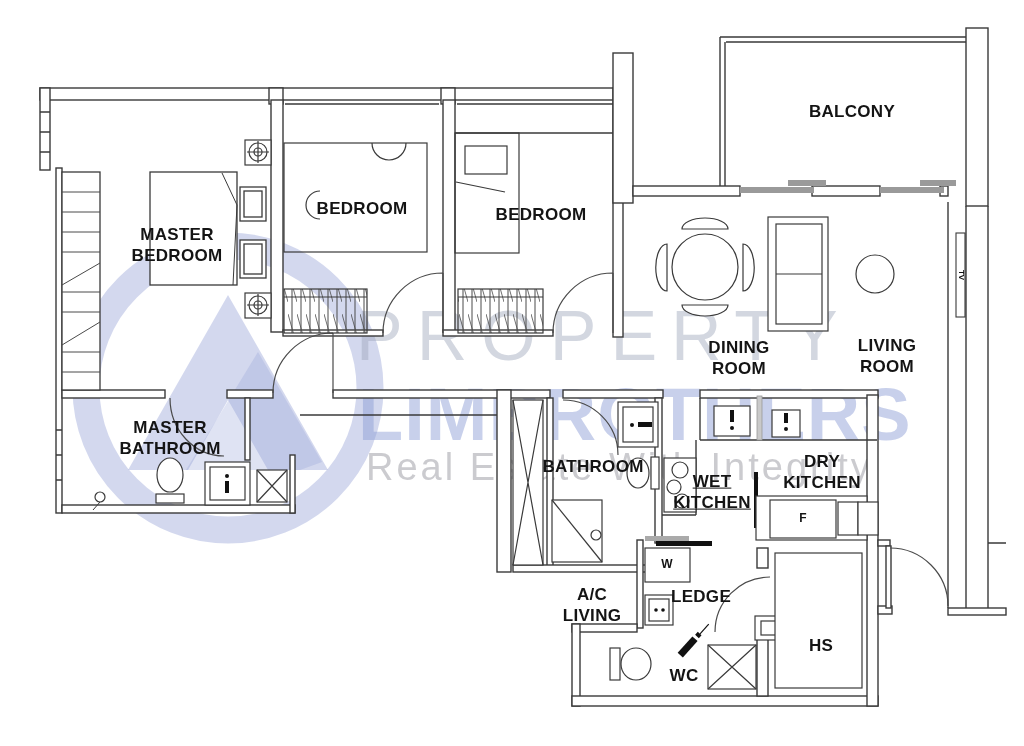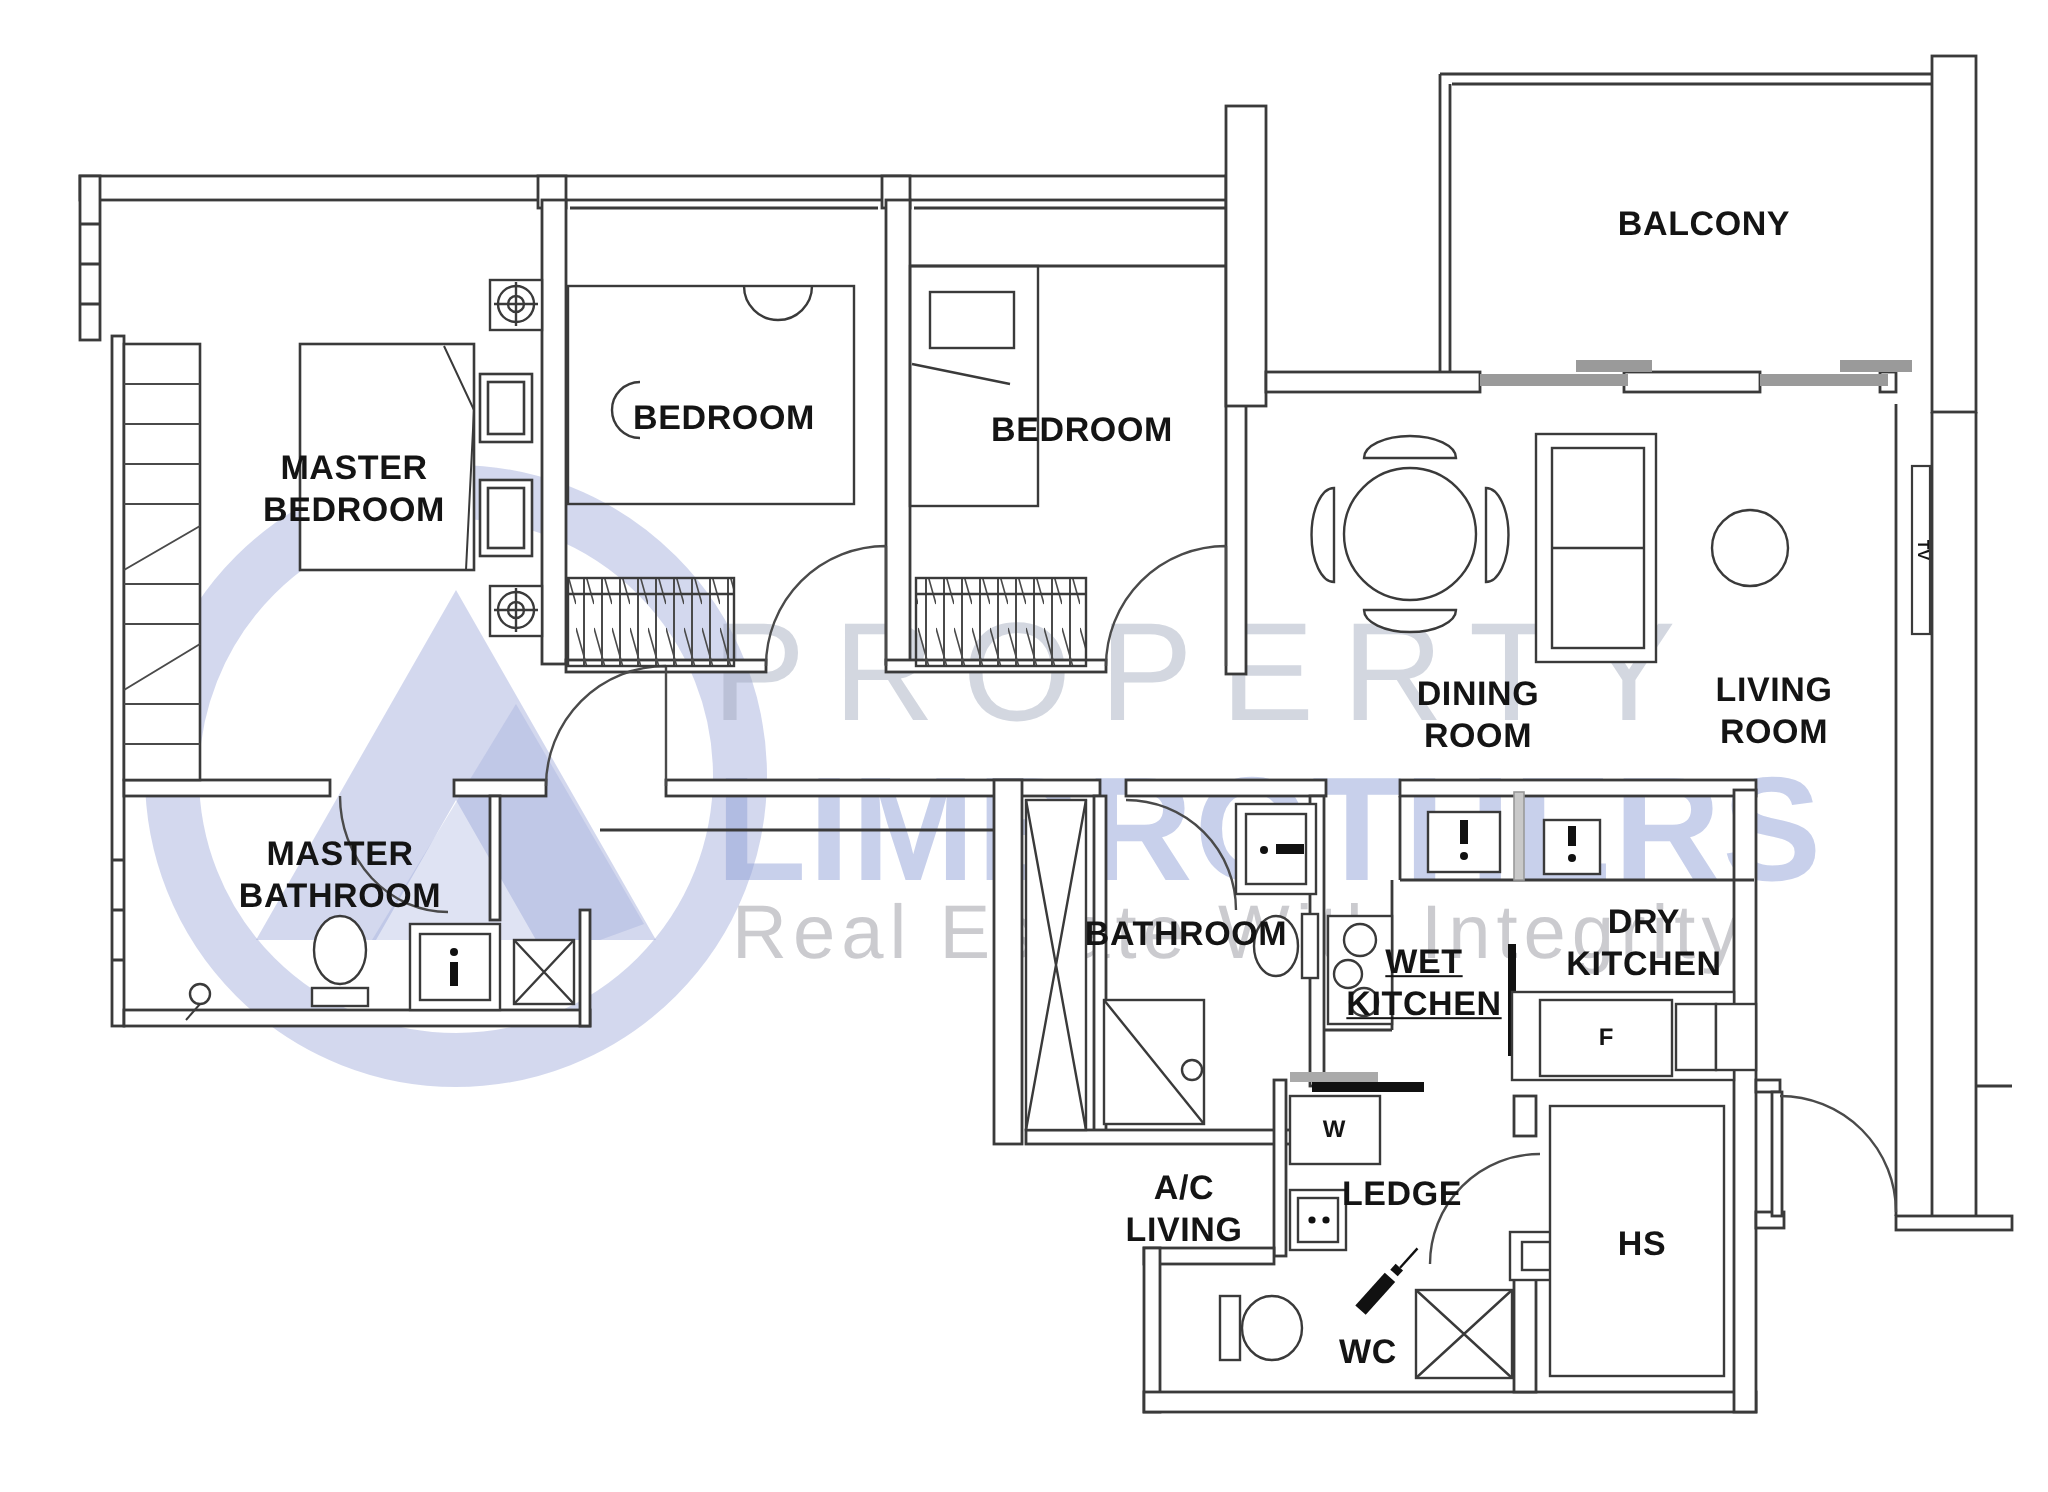--- a/index.html
+++ b/index.html
@@ -280,18 +280,18 @@
 BATHROOM</div>
   <div class="lbl" style="left:593px;top:467px;">BATHROOM</div>
   <div class="lbl" style="left:712px;top:492px;text-decoration:underline;">WET
 KITCHEN</div>
   <div class="lbl" style="left:822px;top:472px;">DRY
 KITCHEN</div>
   <div class="lbl" style="left:592px;top:605px;">A/C
 LIVING</div>
   <div class="lbl" style="left:701px;top:597px;">LEDGE</div>
   <div class="lbl" style="left:684px;top:676px;text-align:right;">WC</div>
-  <div class="lbl" style="left:821px;top:622px;">HS</div>
+  <div class="lbl" style="left:821px;top:646px;">HS</div>
   <div class="lbl lbl-sm" style="left:667px;top:565px;">W</div>
   <div class="lbl lbl-sm" style="left:803px;top:519px;">F</div>
   <div class="lbl lbl-tv" style="left:961px;top:275px;">TV</div>
 
 </div>
 
 </body></html>

